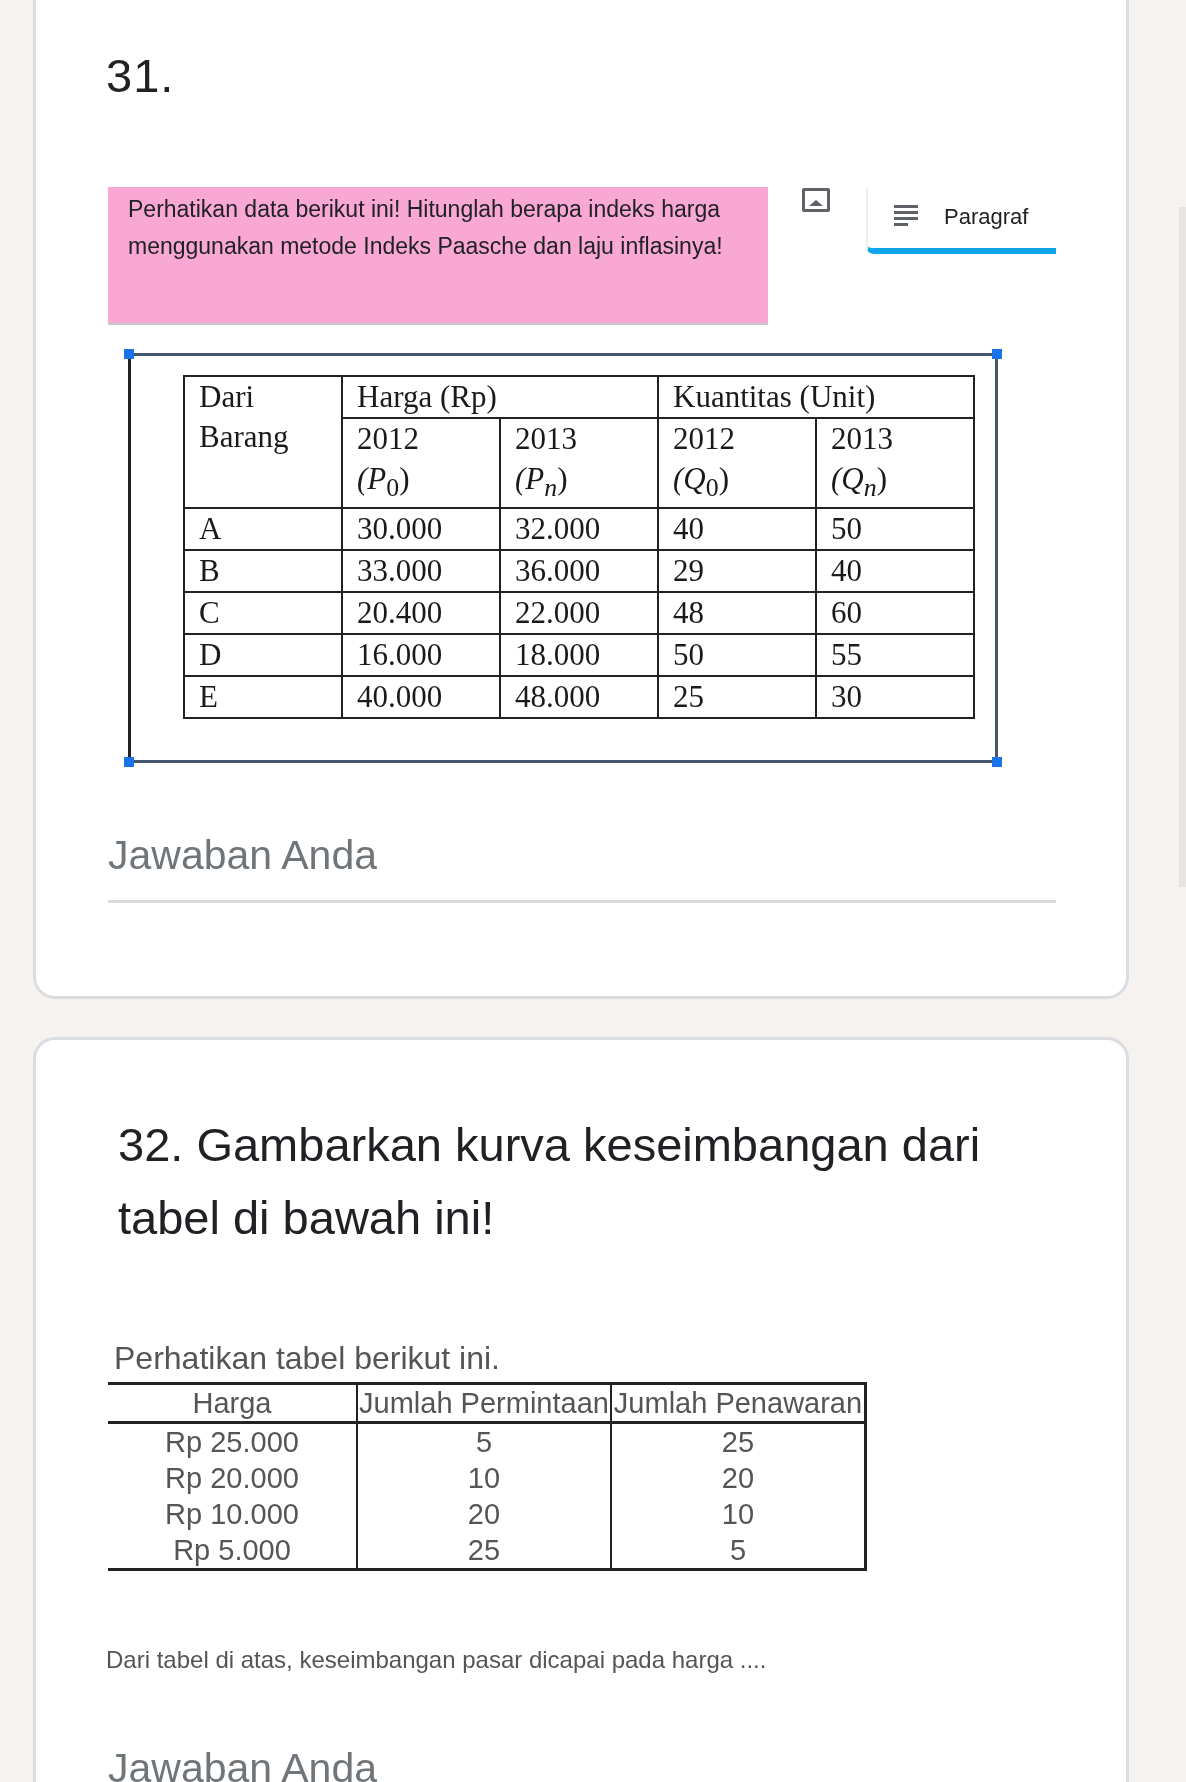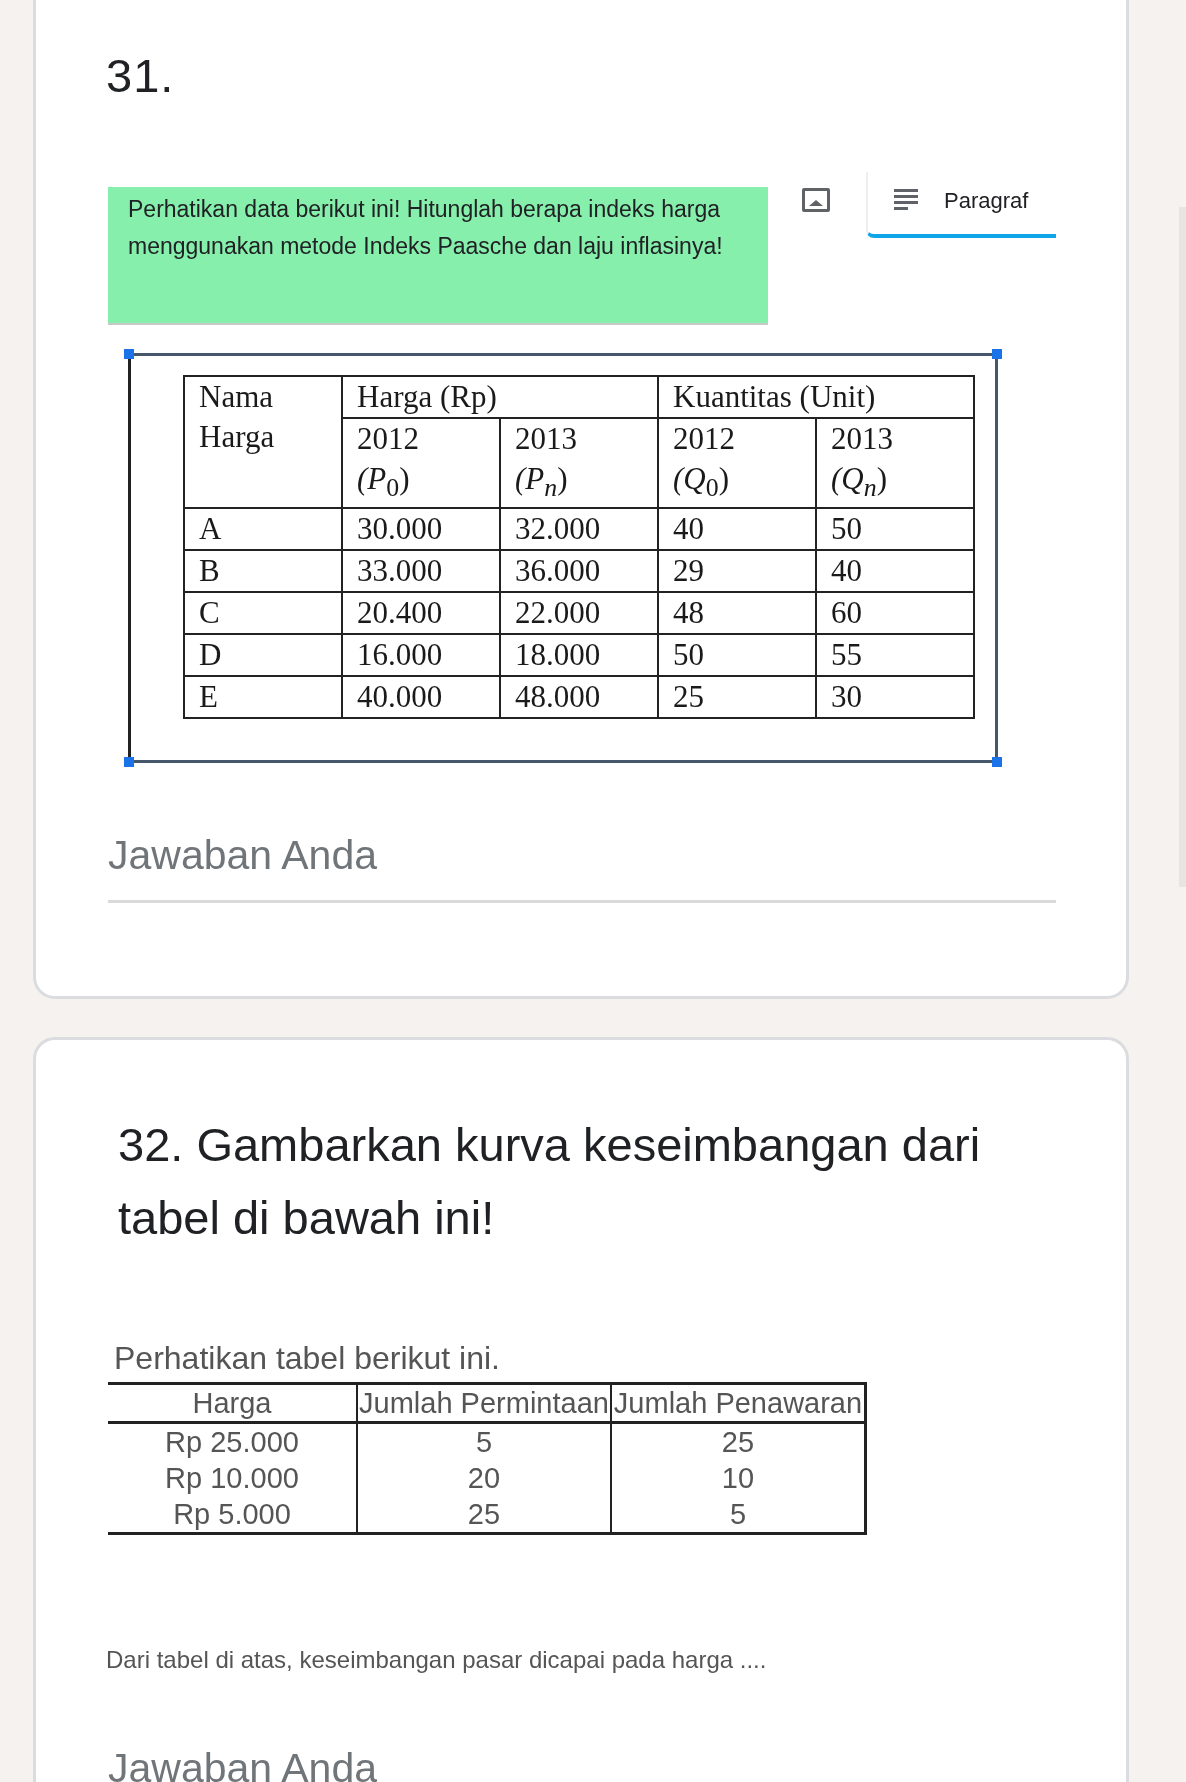--- a/index.html
+++ b/index.html
@@ -18,36 +18,36 @@
   }
   #card31 { top: -30px; height: 1029px; }
   #card32 { top: 1037px; height: 800px; }
 
   .qnum31 {
     position: absolute; left: 106px; top: 48px;
     font-size: 47px; color: #202124; letter-spacing: 1px;
   }
   .desc-box {
     position: absolute; left: 108px; top: 187px; width: 660px; height: 138px;
-    background: #86efac; border-bottom: 2px solid #c8c8c8;
+    background: #f9a8d4; border-bottom: 2px solid #c8c8c8;
     box-sizing: border-box; padding: 4px 20px 0 20px;
     font-size: 23px; line-height: 37px; color: #202124;
   }
   .img-icon {
     position: absolute; left: 802px; top: 188px; width: 28px; height: 24px;
     border: 3px solid #5f6368; border-radius: 2px; box-sizing: border-box;
   }
   .img-icon::after {
     content: ""; position: absolute; left: 4px; bottom: 3px;
     border-left: 7px solid transparent; border-right: 7px solid transparent;
     border-bottom: 6px solid #5f6368;
   }
   .para-dropdown {
-    position: absolute; left: 866px; top: 172px; width: 190px; height: 66px;
-    border-left: 2px solid #eeeeee; border-bottom: 4px solid #0ea5e9;
+    position: absolute; left: 866px; top: 188px; width: 190px; height: 66px;
+    border-left: 2px solid #eeeeee; border-bottom: 6px solid #0ea5e9;
     border-bottom-left-radius: 8px; box-sizing: border-box;
   }
   .para-icon { position: absolute; left: 26px; top: 17px; width: 24px; height: 22px; }
   .para-icon span { display: block; height: 3px; background: #5f6368; margin-bottom: 3px; }
   .para-label {
     position: absolute; left: 76px; top: 16px; font-size: 22px; color: #202124;
   }
 
   .sel-frame {
     position: absolute; left: 128px; top: 353px; width: 870px; height: 410px;
@@ -134,21 +134,21 @@
 <div class="sel-frame">
   <div class="handle h-tl"></div>
   <div class="handle h-tr"></div>
   <div class="handle h-bl"></div>
   <div class="handle h-br"></div>
 </div>
 
 <table class="t1">
   <tbody>
       <tr>
-    <td class="w1 nb-b" rowspan="3"><span>Nama Harga</span></td>
+    <td class="w1 nb-b" rowspan="3"><span>Dari Barang</span></td>
     <td colspan="2">Harga (Rp)</td>
     <td colspan="2">Kuantitas (Unit)</td>
   </tr>
   <tr>
     <td class="w2 nb-b"><span>2012</span><br><i>(P</i><sub>0</sub>)</td>
     <td class="w3 nb-b"><span>2013</span><br><i>(P</i><sub><i>n</i></sub>)</td>
     <td class="w4 nb-b"><span>2012</span><br><i>(Q</i><sub>0</sub>)</td>
     <td class="w5 nb-b"><span>2013</span><br><i>(Q</i><sub><i>n</i></sub>)</td>
   </tr>
   <tr style="height:0"></tr>
@@ -203,20 +203,25 @@
     <th class="c1">Harga</th>
     <th class="c2"><span>Jumlah Permintaan</span></th>
     <th class="c3"><span>Jumlah Penawaran</span></th>
   </tr>
   <tr>
     <td class="c1">Rp 25.000</td>
         <td class="c2">5</td>
         <td class="c3">25</td>
   </tr>
   <tr>
+    <td class="c1">Rp 20.000</td>
+        <td class="c2">10</td>
+        <td class="c3">20</td>
+  </tr>
+  <tr>
     <td class="c1">Rp 10.000</td>
         <td class="c2">20</td>
         <td class="c3">10</td>
   </tr>
   <tr class="last">
     <td class="c1">Rp 5.000</td>
         <td class="c2">25</td>
         <td class="c3">5</td>
   </tr>
 </tbody>

